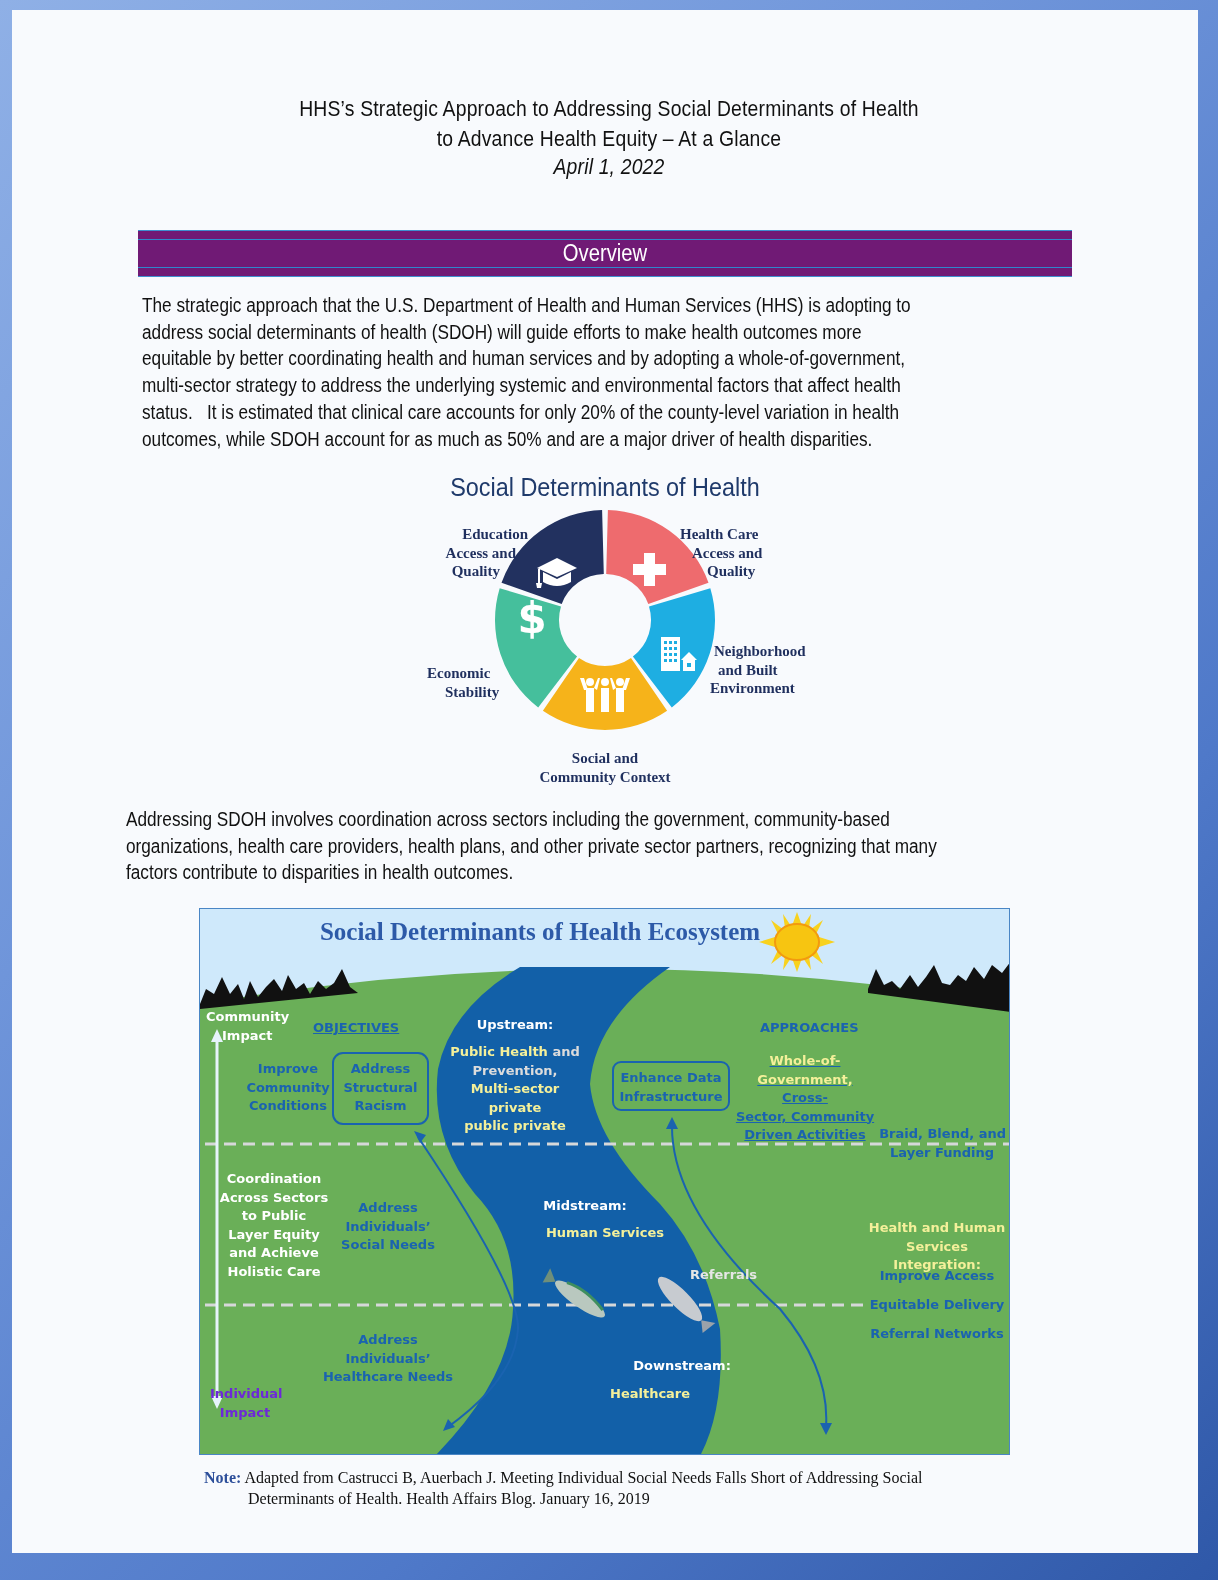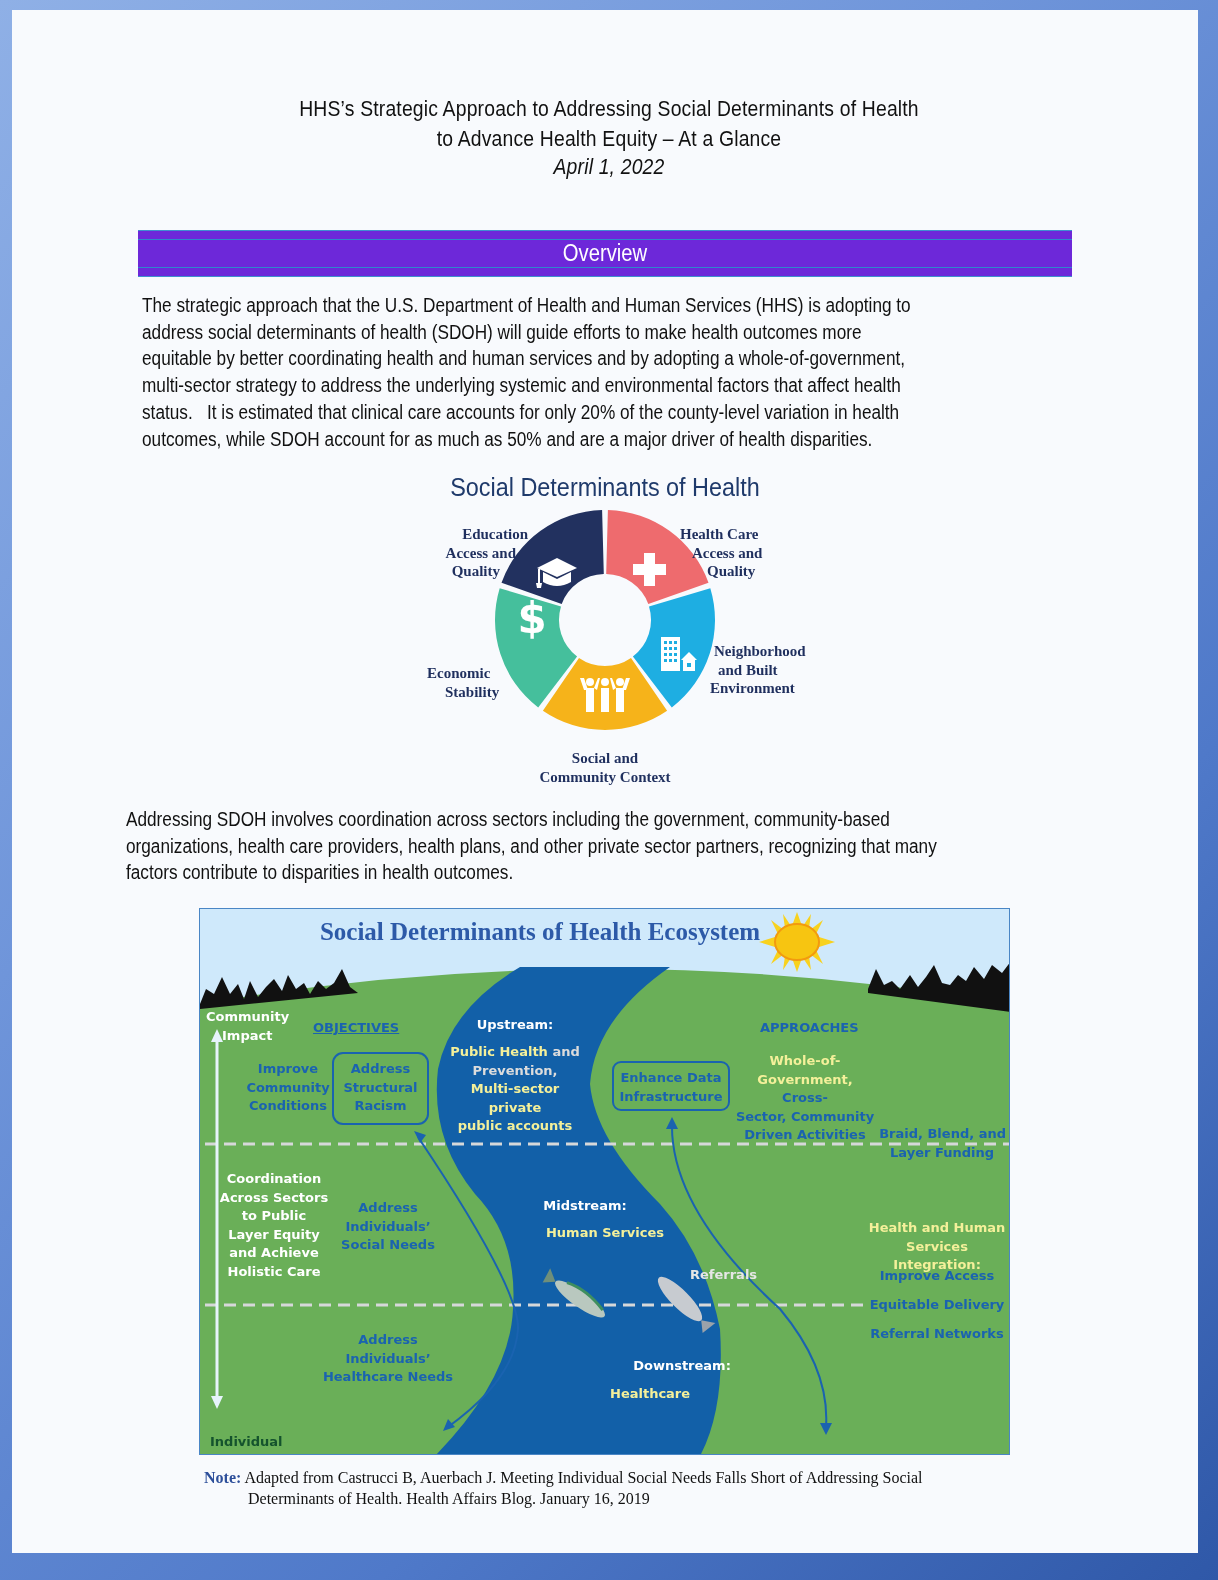--- a/index.html
+++ b/index.html
@@ -3,21 +3,21 @@
 <meta charset="utf-8">
 <style>
   html,body{margin:0;padding:0;}
   body{width:1218px;height:1580px;position:relative;overflow:hidden;
     background:linear-gradient(135deg,#8fb0e6 0%,#6f95da 35%,#4f79c9 70%,#2f58a8 100%);
     font-family:"Liberation Sans",sans-serif;}
   .page{position:absolute;left:12px;top:10px;width:1186px;height:1543px;background:#f8fafd;}
   .title{position:absolute;left:0;width:1218px;text-align:center;color:#111;
     font-family:"Liberation Sans",sans-serif;font-size:22px;letter-spacing:0.2px;transform:scaleX(0.88);transform-origin:center;}
   .t1{top:96px;} .t2{top:126px;} .t3{top:154px;font-style:italic;}
-  .overview-bar{position:absolute;left:138px;top:230px;width:934px;height:47px;background:#6d28d9;
+  .overview-bar{position:absolute;left:138px;top:230px;width:934px;height:47px;background:#701a75;
     border-top:1px solid #3f8fd0;border-bottom:1px solid #3f8fd0;box-sizing:border-box;}
   .overview-bar .inner{position:absolute;left:0;right:0;top:8px;bottom:8px;border-top:1px solid #2f86cc;border-bottom:1px solid #2f86cc;}
   .overview-label{position:absolute;left:0;right:0;top:9px;text-align:center;color:#fff;font-size:23px;
     transform:scaleX(0.88);}
   .para{position:absolute;color:#111;font-size:20px;line-height:26.7px;transform:scaleX(0.86);transform-origin:left top;white-space:nowrap;}
   .para1{left:142px;top:292px;}
   .para2{left:126px;top:806px;}
   .sdoh-title{position:absolute;left:0;width:1210px;top:472px;text-align:center;color:#1f3a6b;font-size:26px;transform:scaleX(0.9);}
   .donut{position:absolute;left:480px;top:500px;width:250px;height:250px;}
   .dlabel{position:absolute;font-family:"Liberation Serif",serif;font-weight:bold;color:#1f2f5e;font-size:15px;line-height:18.5px;}
@@ -205,21 +205,21 @@
     <div style="margin-left:16px;">Impact</div>
   </div>
   <div class="eco-text" style="left:18px;top:261px;width:112px;color:#fff;">
     <div>Coordination</div>
     <div>Across Sectors</div>
     <div>to Public</div>
     <div>Layer Equity</div>
     <div>and Achieve</div>
     <div>Holistic Care</div>
   </div>
-  <div class="eco-text" style="left:10px;top:524px;width:70px;color:#14532d;">
+  <div class="eco-text" style="left:10px;top:476px;width:70px;color:#6d28d9;">
     <div>Individual</div>
     <div>Impact</div>
   </div>
 
   <div class="eco-text" style="left:113px;top:110px;color:#1a63b0;text-decoration:underline;">OBJECTIVES</div>
   <div class="eco-text" style="left:46px;top:151px;width:84px;color:#1a63b0;">
     <div>Improve</div>
     <div>Community</div>
     <div>Conditions</div>
   </div>
@@ -237,34 +237,34 @@
     <div>Address</div>
     <div>Individuals’</div>
     <div>Healthcare Needs</div>
   </div>
 
   <div class="eco-text" style="left:250px;top:107px;width:130px;color:#fff;">Upstream:</div>
   <div class="eco-text" style="left:245px;top:134px;width:140px;color:#f4f09a;">
     <div><span>Public Health</span><span style="color:#dcdcdc;"> and</span></div>
     <div style="color:#dcdcdc;">Prevention,</div>
     <div>Multi-sector private</div>
-    <div>public accounts</div>
+    <div>public private</div>
   </div>
   <div class="eco-text" style="left:330px;top:288px;width:110px;color:#fff;">Midstream:</div>
   <div class="eco-text" style="left:340px;top:315px;width:130px;color:#f4f09a;">Human Services</div>
   <div class="eco-text" style="left:490px;top:357px;color:#e6e6e6;">Referrals</div>
   <div class="eco-text" style="left:410px;top:448px;width:110px;color:#fff;margin-left:17px;">Downstream:</div>
   <div class="eco-text" style="left:410px;top:476px;width:80px;color:#f4f09a;">Healthcare</div>
 
   <div class="eco-text" style="left:560px;top:110px;color:#1a63b0;">APPROACHES</div>
   <div class="eco-text" style="left:413px;top:160px;width:116px;color:#1a63b0;">
     <div>Enhance Data</div>
     <div>Infrastructure</div>
   </div>
-  <div class="eco-text" style="left:535px;top:143px;width:140px;color:#1a63b0;">
+  <div class="eco-text" style="left:535px;top:143px;width:140px;color:#1a63b0;text-decoration:underline;">
     <div style="color:#f4f09a;">Whole-of-</div>
     <div><span style="color:#f4f09a;">Government,</span><span> Cross-</span></div>
     <div>Sector, Community</div>
     <div>Driven Activities</div>
   </div>
   <div class="eco-text" style="left:676px;top:216px;width:130px;color:#1a63b0;text-align:right;">
     <div>Braid, Blend, and</div>
     <div style="margin-right:12px;">Layer Funding</div>
   </div>
   <div class="eco-text" style="left:664px;top:310px;width:146px;color:#f4f09a;">

